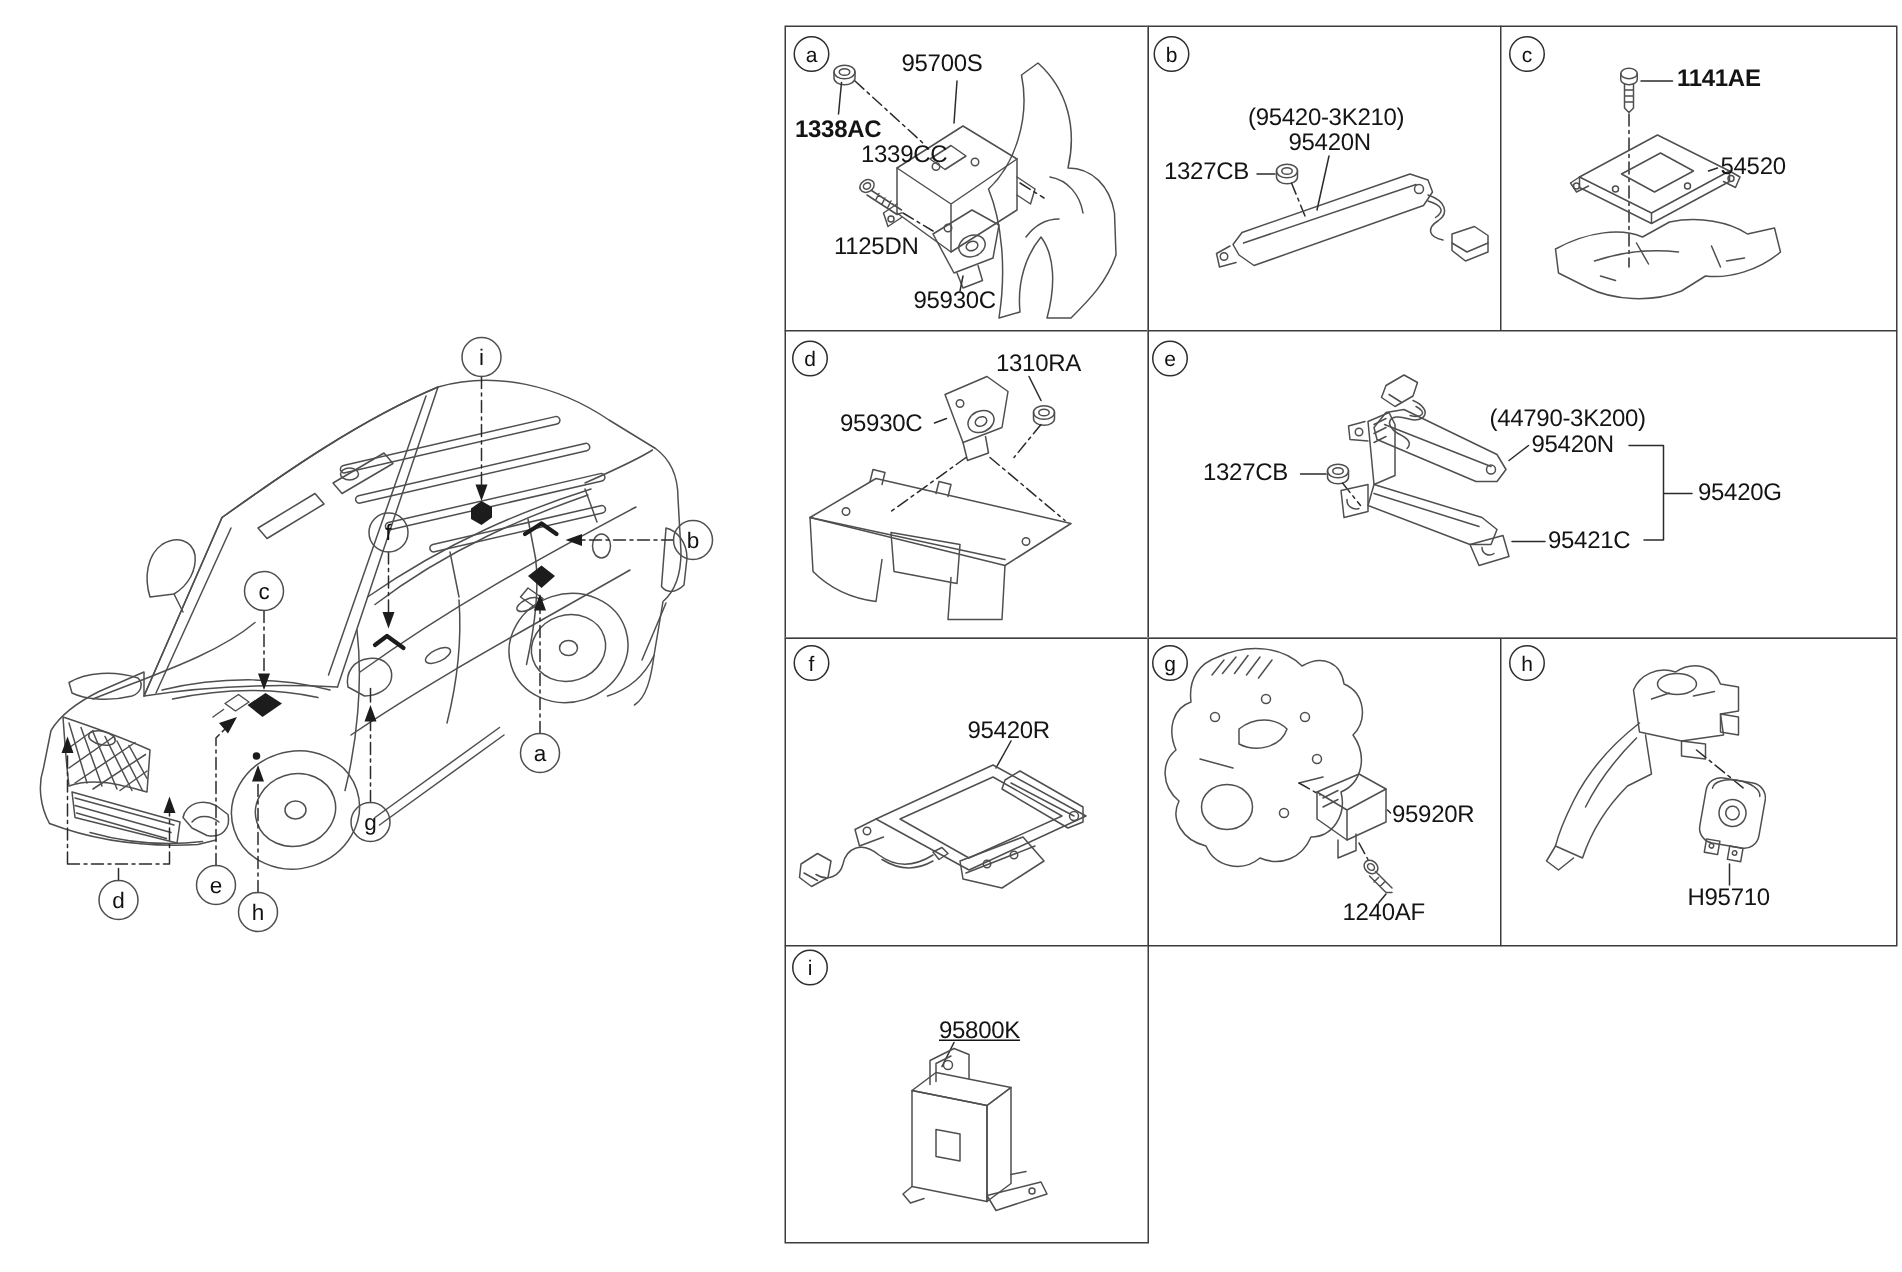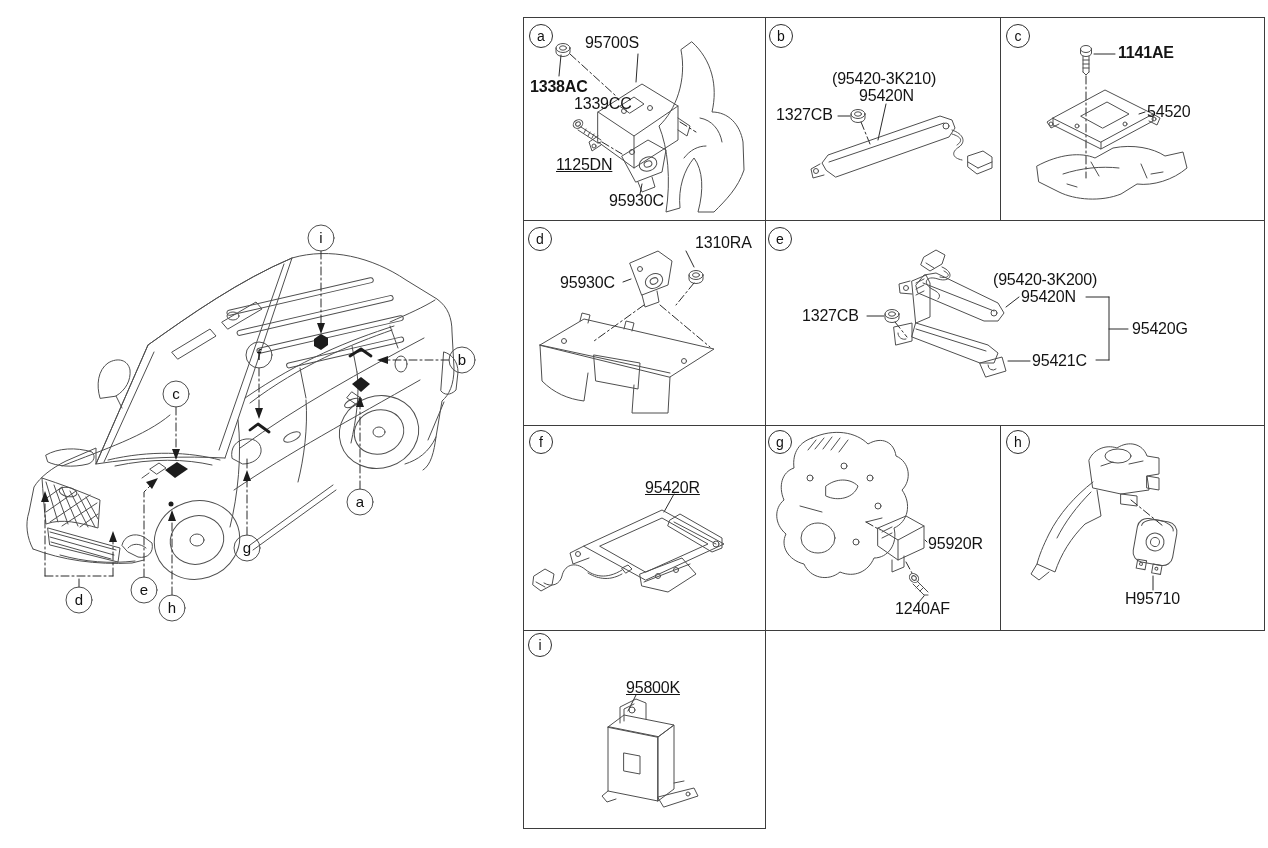--- a/index.html
+++ b/index.html
@@ -195,24 +195,24 @@
           <ellipse cx="124" cy="146" rx="4" ry="3" transform="rotate(-20 124 146)"></ellipse>
         <path d="M114,164 l4,10 l13,-5 l-3,-10"></path>
       </g>
       <path class="lead" d="M118,166 L116,176"></path>
       <g>
         <path d="M168,24 C188,42 194,68 188,94 C204,94 216,106 219,124 L220,152 C214,170 202,182 190,194 L174,194 C180,172 179,152 170,140 C160,152 154,170 156,190 L142,194 C147,162 144,130 135,108 C152,92 163,62 157,32 Z"></path>
         <path d="M176,100 C188,102 196,112 198,124 M160,140 C166,132 174,128 182,128"></path>
       </g>
       <path class="dd" d="M156,104 L172,114"></path>
     </svg>
-    <span class="lbl" style="left:61px;top:17px;">95700S</span>
+    <span class="lbl" style="left:77px;top:17px;">95700S</span>
     <span class="lbl" style="left:6px;top:61px;font-weight:bold;">1338AC</span>
     <span class="lbl" style="left:6px;top:78px;margin-left:44px;">1339CC</span>
-    <span class="lbl" style="left:32px;top:139px;text-decoration:underline;">1125DN</span>
+    <span class="lbl" style="left:32px;top:139px;">1125DN</span>
     <span class="lbl" style="left:85px;top:175px;">95930C</span>
   </div>
 
   <div class="cell" style="left:765px;top:17px;width:236px;height:204px;">
     <div class="co" style="left:3px;top:6px;">
         <span>b</span>
       </div>
     <svg class="art" width="234" height="202" viewBox="0 0 234 202">
       <path class="lead" d="M72,98 L84,98"></path>
       <g>
@@ -298,21 +298,21 @@
         <path d="M16,124 L60,98 L190,128 L146,156 Z"></path>
           <path d="M16,124 L146,152"></path>
         <path d="M16,124 L18,160 C30,172 44,178 60,180 L64,152"></path>
         <path d="M146,156 L144,192 L108,192 L110,164"></path>
         <path d="M70,134 L116,142 L114,168 L72,160 Z"></path>
         <circle cx="40" cy="120" r="2.5"></circle>
           <circle cx="160" cy="140" r="2.5"></circle>
         <path d="M56,100 l2,-8 l8,2 l-2,8 M100,108 l2,-8 l8,2 l-2,8"></path>
       </g>
     </svg>
-    <span class="lbl" style="left:140px;top:14px;margin-left:31px;">1310RA</span>
+    <span class="lbl" style="left:140px;top:14px;">1310RA</span>
     <span class="lbl" style="left:36px;top:54px;">95930C</span>
   </div>
 
   <div class="cell" style="left:765px;top:220px;width:500px;height:206px;">
     <div class="co" style="left:2px;top:6px;">
         <span>e</span>
       </div>
     <svg class="art" width="498" height="204" viewBox="0 0 498 204">
       <g>
         <path d="M158,36 l12,-7 l9,5 l-3,9 l-12,7 l-9,-6 Z"></path>
@@ -340,21 +340,21 @@
         <path d="M150,62 l8,-4 M150,68 l8,-4 M150,74 l8,-4"></path>
         <path d="M150,102 L222,124 L232,132 L228,142 L214,142 L146,116 Z"></path>
           <path d="M150,108 L220,130"></path>
         <path d="M128,106 L146,102 L146,120 L130,124 Z"></path>
           <path d="M132,112 a6,6 0 0 0 8,6"></path>
         <path d="M214,142 L236,136 L240,150 L220,156 Z"></path>
           <path d="M222,144 a5,5 0 0 0 8,4"></path>
       </g>
       <path class="lead" d="M242,140 L264,140"></path>
     </svg>
-    <span class="lbl" style="left:227px;top:51px;">(95420-3K200)</span>
+    <span class="lbl" style="left:227px;top:51px;">(44790-3K200)</span>
     <span class="lbl" style="left:255px;top:68px;">95420N</span>
     <span class="lbl" style="left:36px;top:87px;">1327CB</span>
     <span class="lbl" style="left:266px;top:132px;">95421C</span>
     <span class="lbl" style="left:366px;top:100px;">95420G</span>
   </div>
 
   <div class="cell" style="left:523px;top:425px;width:243px;height:206px;">
     <div class="co" style="left:5px;top:4px;">
         <span>f</span>
       </div>
@@ -374,21 +374,21 @@
         <path d="M120,156 L166,138"></path>
           <path d="M98,142 l6,-3 l4,4 l-6,4 Z"></path>
       </g>
       <g>
         <path d="M98,144 C82,154 70,150 62,144 C50,134 40,140 38,150 C36,158 28,162 20,157"></path>
         <path d="M98,148 C84,156 72,152 64,147"></path>
         <path d="M10,150 l11,-7 l9,5 l-2,11 l-11,6 l-8,-6 Z"></path>
           <path d="M12,156 l9,5"></path>
       </g>
     </svg>
-    <span class="lbl" style="left:121px;top:54px;text-decoration:underline;">95420R</span>
+    <span class="lbl" style="left:121px;top:54px;">95420R</span>
   </div>
 
   <div class="cell" style="left:765px;top:425px;width:236px;height:206px;">
     <div class="co" style="left:2px;top:4px;">
         <span>g</span>
       </div>
     <svg class="art" width="234" height="204" viewBox="0 0 234 204">
       <g>
         <path d="M46,12 C68,2 90,6 102,18 C116,10 128,16 130,30 C144,36 146,54 136,64 C146,78 142,96 128,102 C132,118 122,132 108,132 C102,146 88,152 74,146 C62,156 44,152 38,138 C22,134 14,120 20,108 C8,98 8,82 18,74 C12,60 16,46 28,42 C26,26 34,16 46,12 Z"></path>
         <ellipse cx="52" cy="112" rx="17" ry="15"></ellipse>

